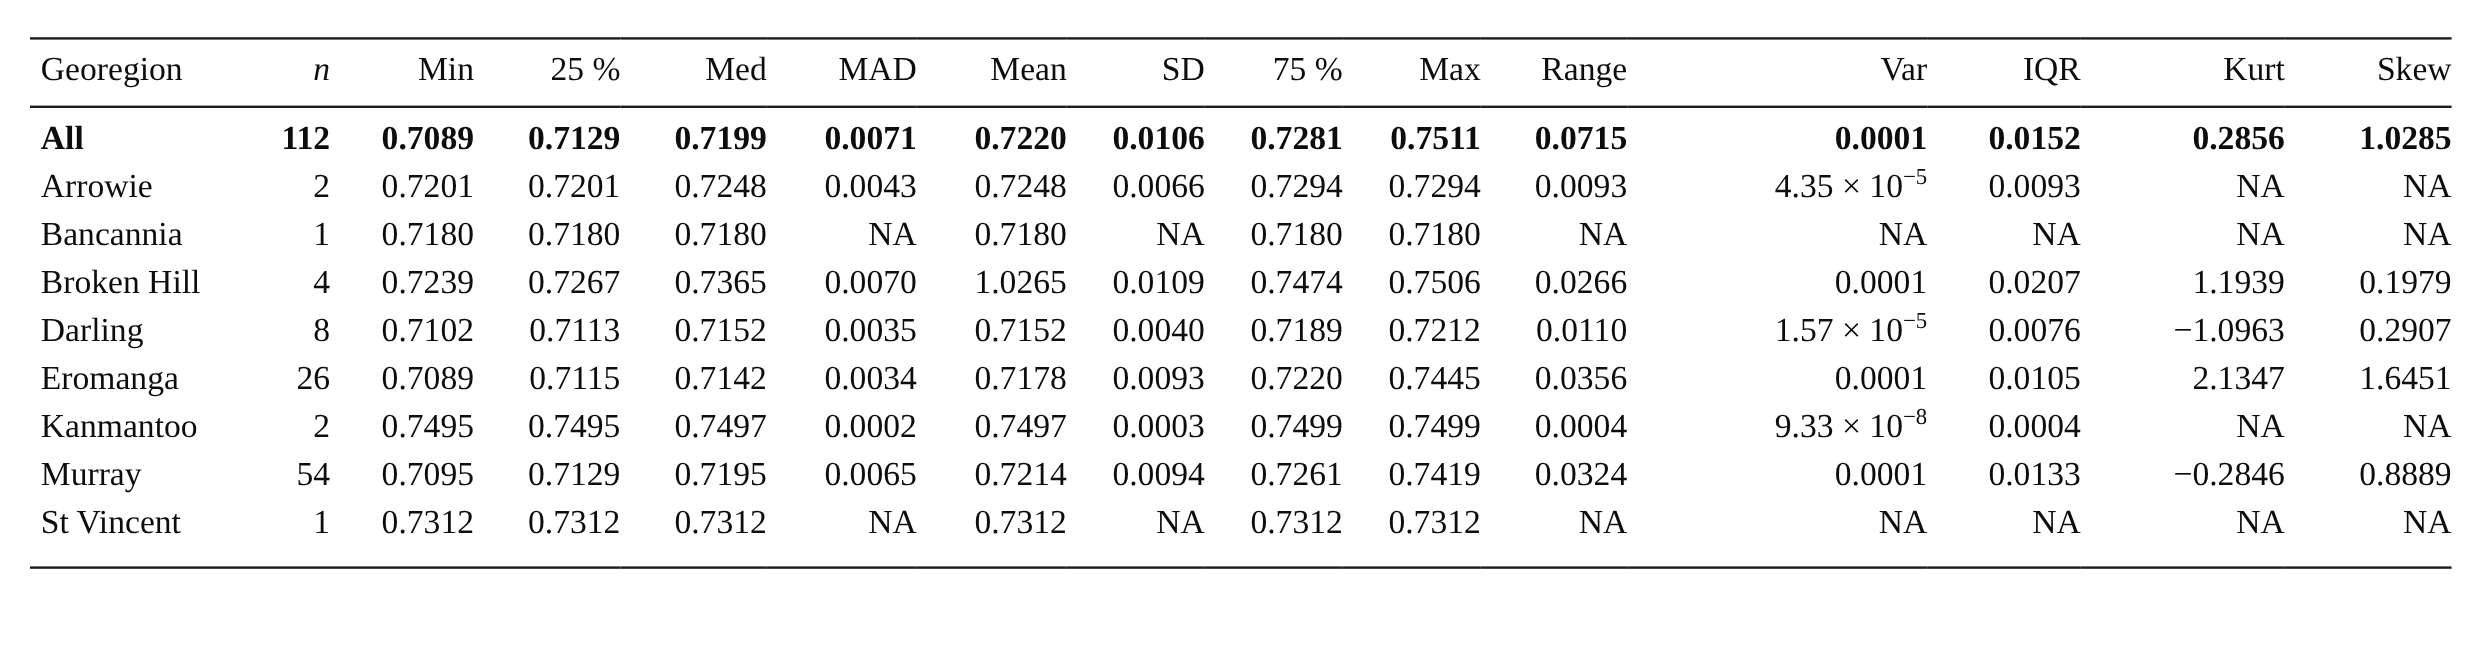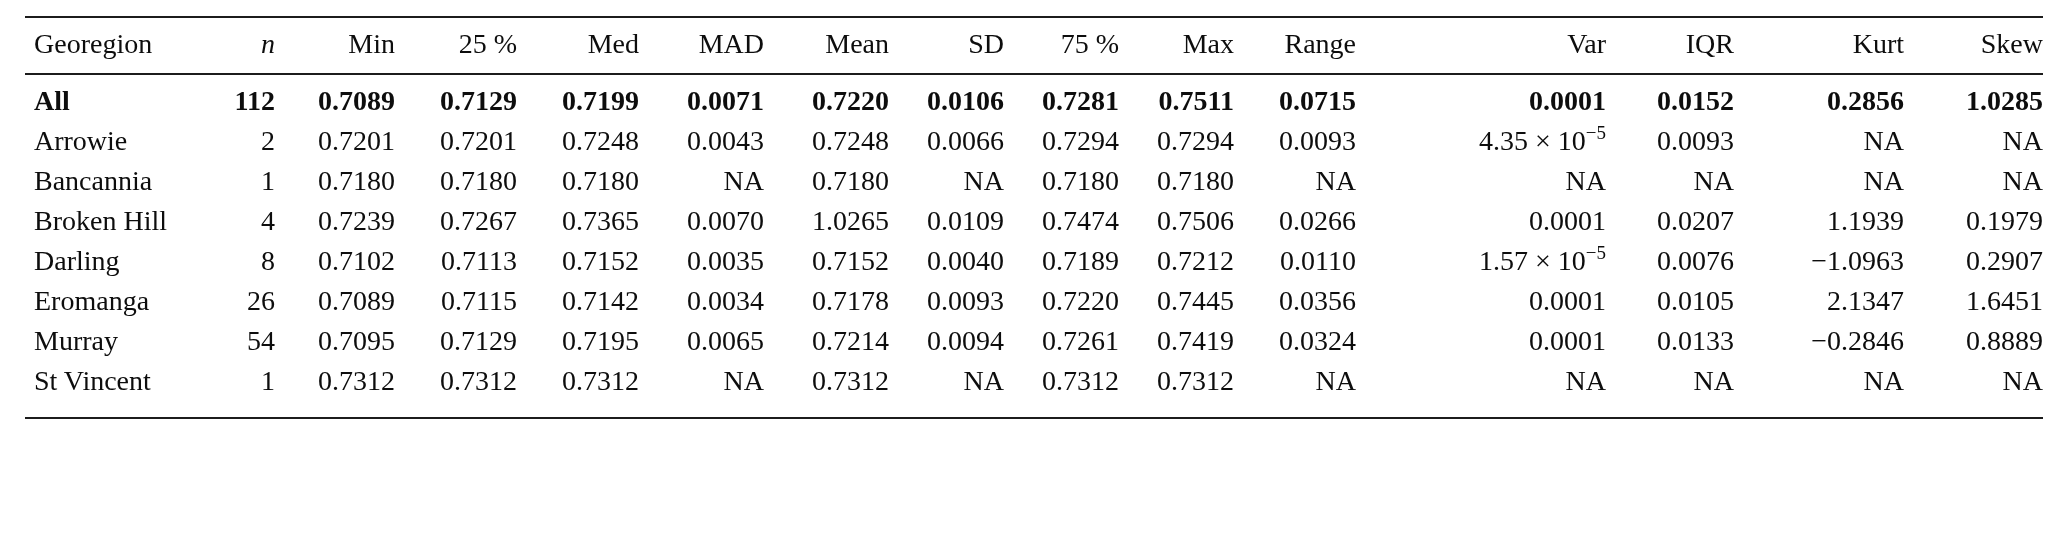--- a/index.html
+++ b/index.html
@@ -10,21 +10,21 @@
     width: 2067px;
     height: 542px;
     background: #ffffff;
     font-family: "Liberation Serif", "DejaVu Serif", serif;
     color: #0d0d0d;
     position: relative;
     overflow: hidden;
   }
   .table-wrap {
     position: absolute;
-    top: 16px;
+    top: 31px;
     left: 25px;
     width: 2018px;
   }
   table.stats {
     width: 2018px;
     border-collapse: collapse;
     table-layout: fixed;
     font-size: 28px;
     line-height: 28px;
   }
@@ -194,20 +194,37 @@
           <td class="ar">0.0093</td>
           <td class="ar">0.7220</td>
           <td class="ar">0.7445</td>
           <td class="ar">0.0356</td>
           <td class="ar">0.0001</td>
           <td class="ar">0.0105</td>
           <td class="ar">2.1347</td>
           <td class="ar">1.6451</td>
         </tr>
         <tr>
+          <td class="al">Kanmantoo</td>
+          <td class="ar">2</td>
+          <td class="ar">0.7495</td>
+          <td class="ar">0.7495</td>
+          <td class="ar">0.7497</td>
+          <td class="ar">0.0002</td>
+          <td class="ar">0.7497</td>
+          <td class="ar">0.0003</td>
+          <td class="ar">0.7499</td>
+          <td class="ar">0.7499</td>
+          <td class="ar">0.0004</td>
+          <td class="ar">9.33 × 10<sup class="exp">−8</sup></td>
+          <td class="ar">0.0004</td>
+          <td class="ar">NA</td>
+          <td class="ar">NA</td>
+        </tr>
+        <tr>
           <td class="al">Murray</td>
           <td class="ar">54</td>
           <td class="ar">0.7095</td>
           <td class="ar">0.7129</td>
           <td class="ar">0.7195</td>
           <td class="ar">0.0065</td>
           <td class="ar">0.7214</td>
           <td class="ar">0.0094</td>
           <td class="ar">0.7261</td>
           <td class="ar">0.7419</td>

